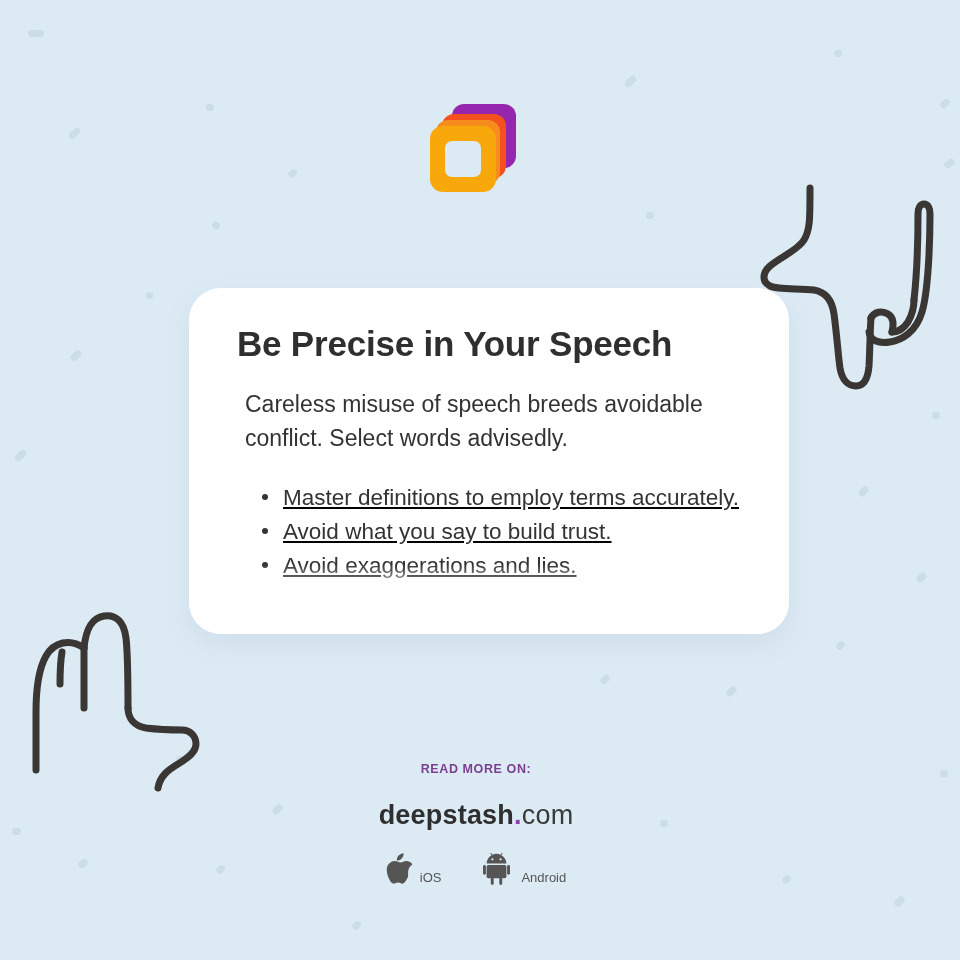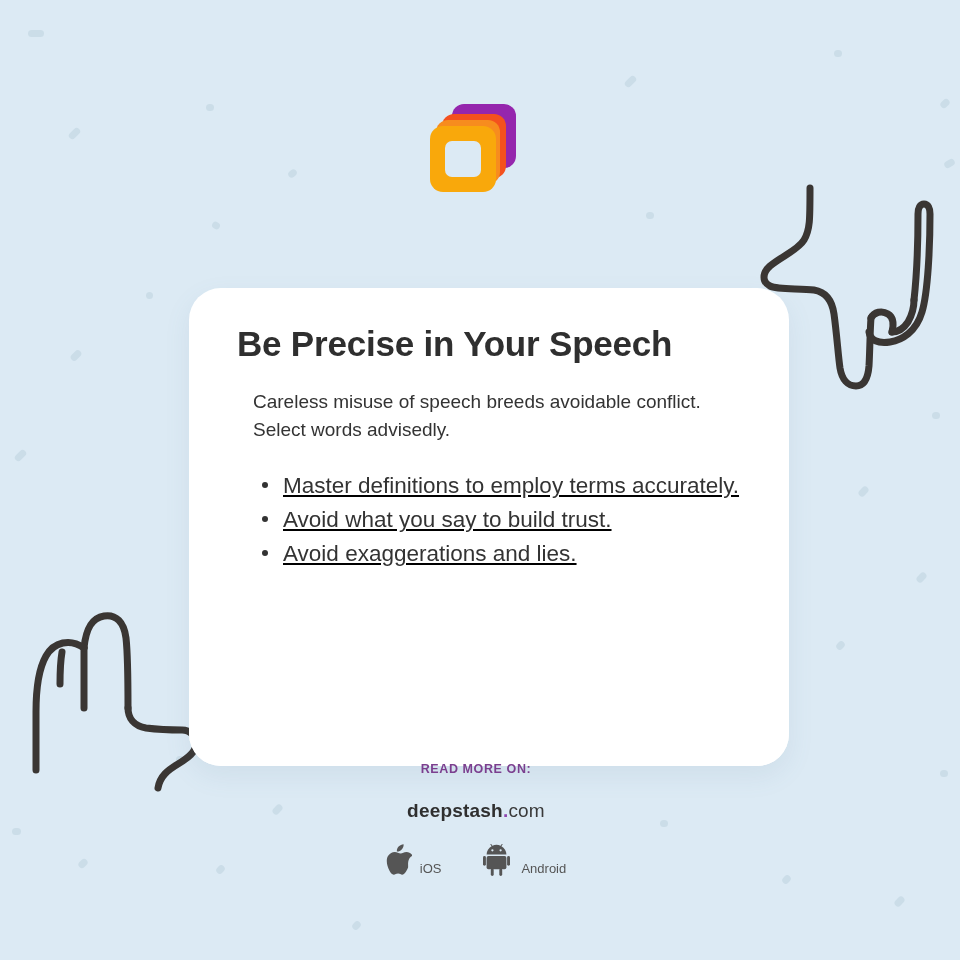--- a/index.html
+++ b/index.html
@@ -84,42 +84,42 @@
   }
   #hand-right { left: 752px; top: 172px; }
   #hand-left  { left: 18px;  top: 552px; }
 
   
   #card {
     position: absolute;
     left: 189px;
     top: 288px;
     width: 600px;
-    height: 478px;
+    height: 346px;
     background: #ffffff;
     border-radius: 32px;
     box-shadow: 0 10px 26px rgba(100,130,160,0.10);
     overflow: hidden;
   }
   #card-inner {
     padding: 36px 48px 0 48px;
   }
   #card-title {
     font-size: 35px;
     font-weight: bold;
     color: #2f2f2f;
     letter-spacing: -0.2px;
     line-height: 1.15;
     margin: 0 0 24px 0;
   }
   #card-desc {
-    font-size: 19px;
+    font-size: 23px;
     color: #333333;
     line-height: 1.45;
-    margin: 0 0 26px 16px;
+    margin: 0 0 26px 8px;
     max-width: 500px;
   }
   #card-list {
     margin: 0;
     padding: 0 0 0 22px;
     list-style: none;
     text-decoration: underline;
   }
   #card-list li {
     position: relative;
@@ -158,21 +158,21 @@
     text-align: center;
   }
   #read-more {
     font-size: 12.5px;
     font-weight: bold;
     letter-spacing: 0.6px;
     color: #7b3f8f;
     margin: 0 0 24px 0;
   }
   #brand {
-    font-size: 19px;
+    font-size: 27px;
     letter-spacing: 0.2px;
     margin: 0 0 22px 0;
     color: #2f2f2f;
   }
   #brand-name { font-weight: bold; }
   #brand-dot  { color: #8e44ad; font-weight: bold; }
   #brand-tld  { font-weight: normal; color: #3a3a3a; }
 
   #stores {
     display: flex;

